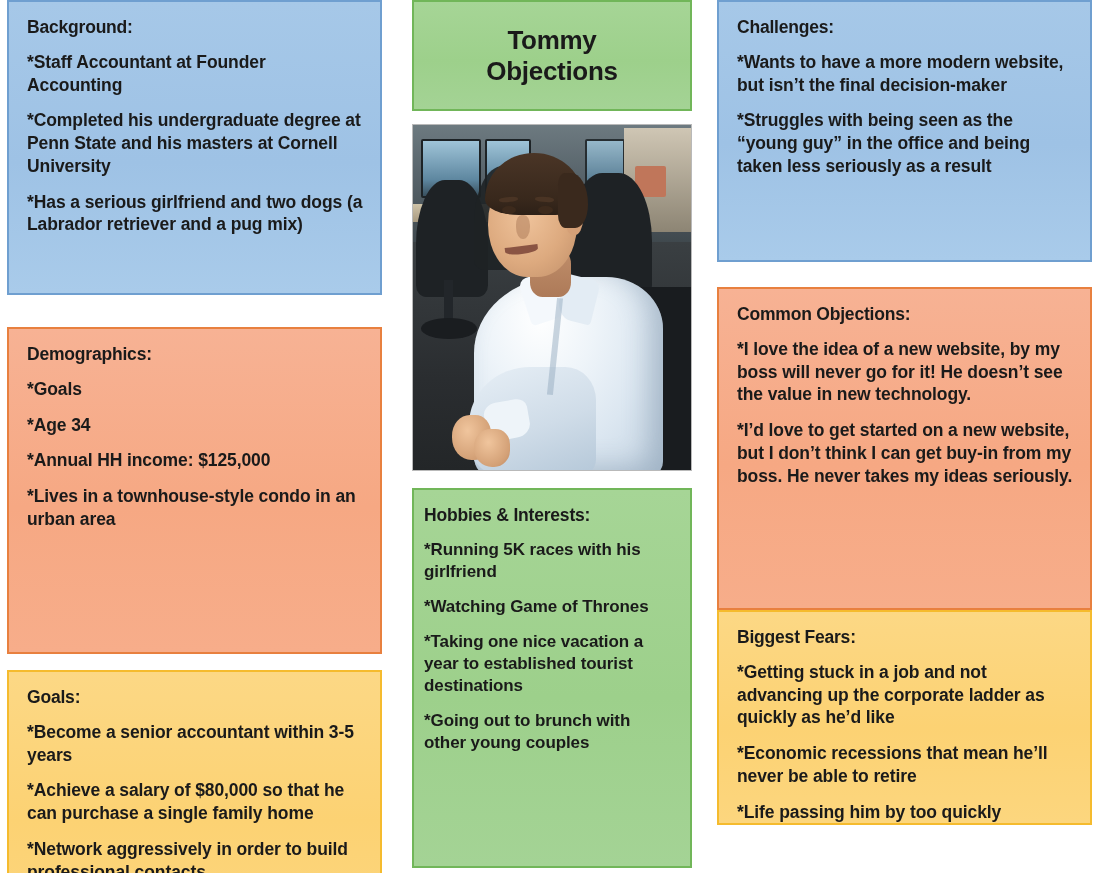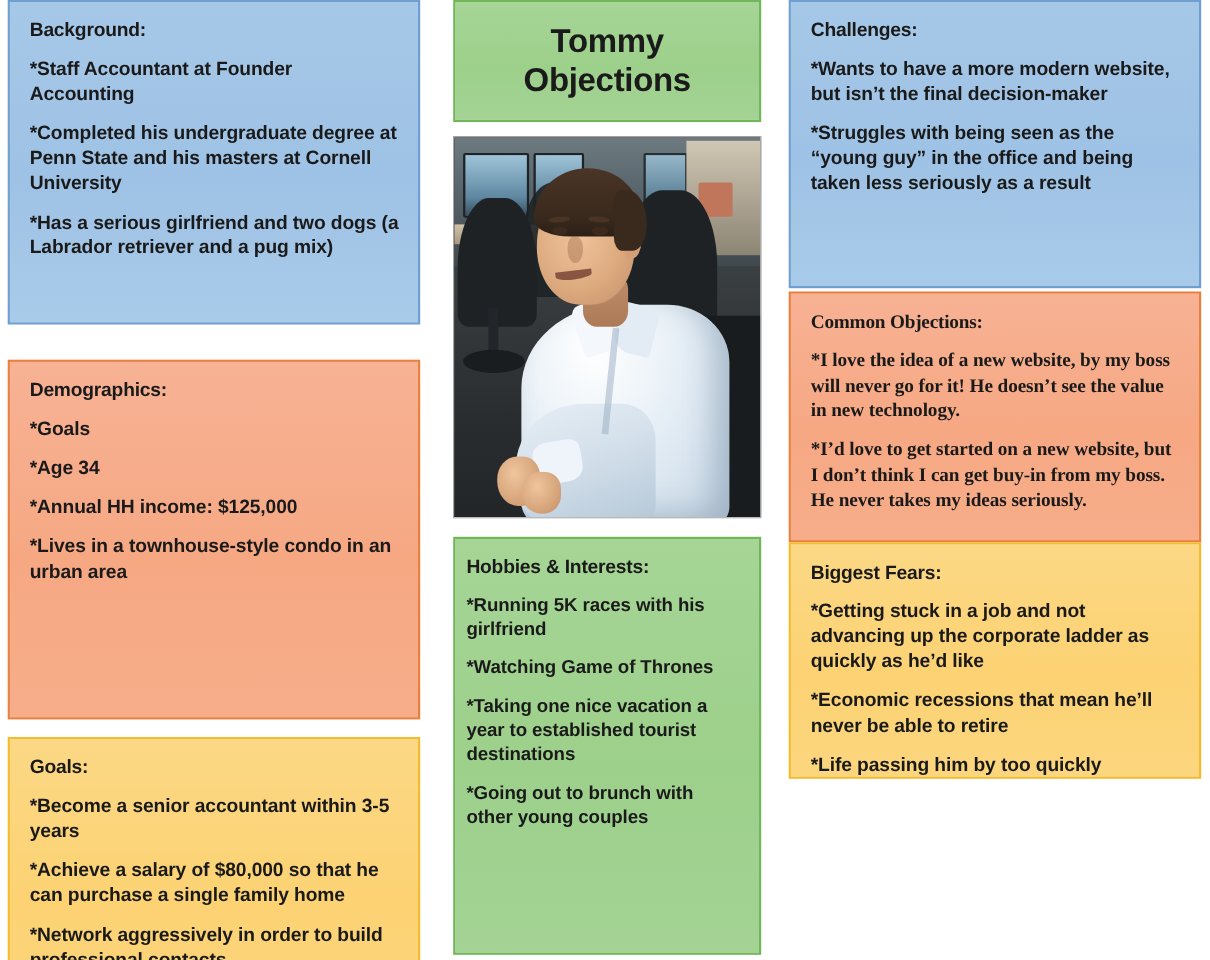--- a/index.html
+++ b/index.html
@@ -84,21 +84,21 @@
   #card-title-block {
     height: 111px;
     display: flex;
     align-items: center;
     justify-content: center;
     padding: 4px 10px;
   }
   .title-text {
     display: block;
     text-align: center;
-    font-size: 30px;
+    font-size: 26px;
     font-weight: bold;
     line-height: 1.18;
     letter-spacing: -0.3px;
   }
 
   #photo-frame {
     margin-top: 13px;
     height: 347px;
     width: 280px;
     border: 1px solid #b9b9b9;
@@ -108,21 +108,21 @@
     background: #2b2b2b;
   }
   #card-hobbies {
     margin-top: 17px;
     height: 380px;
     font-size: 17px;
     padding-left: 10px;
   }
 
   #card-challenges      { height: 262px; }
-  #card-objections      { height: 228px; margin-top: 3px; font-family: Liberation Serif, serif; }
+  #card-objections      { height: 323px; margin-top: 25px; }
   #card-fears           { height: 215px; }
 
   
   .ph { position: absolute; }
   #ph-bg-top {
     left: 0; top: 0; width: 100%; height: 36%;
     background:
       linear-gradient(180deg, #6d7a80 0%, #58646b 40%, #3d464b 100%);
   }
   #ph-bg-bottom {

